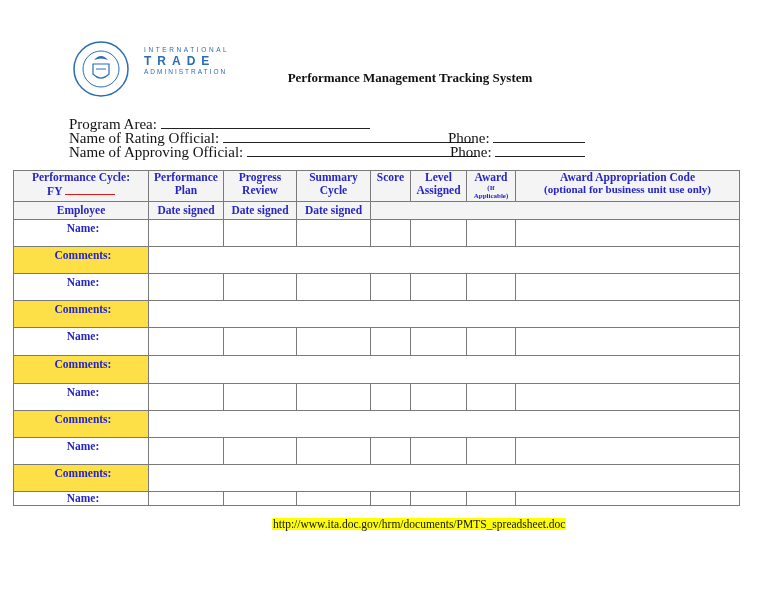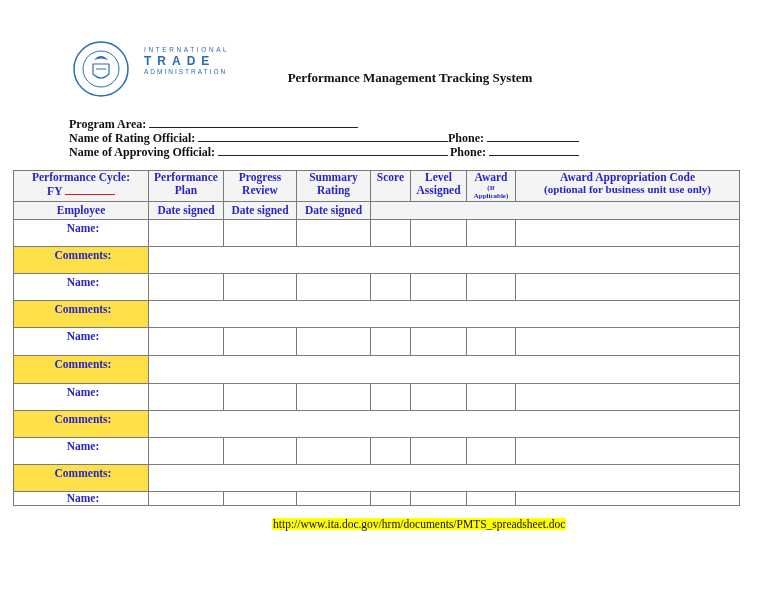--- a/index.html
+++ b/index.html
@@ -4,21 +4,21 @@
 <style>
   html,body{margin:0;padding:0;background:#fff;}
   body{width:768px;height:593px;position:relative;overflow:hidden;font-family:"Liberation Serif","DejaVu Serif",serif;color:#111;}
   .logo{position:absolute;left:72px;top:40px;width:160px;height:56px;}
   .seal{position:absolute;left:0;top:0;width:58px;height:58px;}
   .ita{position:absolute;left:72px;top:6px;font-family:"Liberation Sans",sans-serif;color:#2a6db5;}
   .ita .l1{font-size:6.5px;letter-spacing:2.6px;}
   .ita .l2{font-size:12px;font-weight:bold;letter-spacing:6px;margin-top:1px;}
   .ita .l3{font-size:6.5px;letter-spacing:2px;}
   .title{position:absolute;left:0;width:820px;top:70px;text-align:center;font-size:13px;font-weight:bold;}
-  .fields{position:absolute;left:69px;top:117px;font-size:12px;line-height:14px;font-weight:bold;}
+  .fields{position:absolute;left:69px;top:117px;font-size:15px;line-height:14px;}
   .fields .row{white-space:nowrap;position:relative;height:14px;}
   .u{display:inline-block;border-bottom:1px solid #222;height:10px;vertical-align:baseline;}
   .phone{position:absolute;top:0;}
   table.grid{position:absolute;left:13px;top:170px;border-collapse:collapse;table-layout:fixed;width:726px;}
   table.grid td{border:1px solid #7a7a7a;padding:0;vertical-align:top;font-weight:bold;color:#2525c8;font-size:11.5px;}
   .hd td{background:#f4f4f4;text-align:center;vertical-align:top;line-height:13px;padding-top:2px;}
   .hd2 td{background:#f4f4f4;text-align:center;line-height:16px;}
   .red{color:#e01818;}
   .tiny{font-size:7px;line-height:8px;display:block;font-family:Liberation Serif, serif;}
   .sub{font-size:11px;display:block;line-height:11px;}
@@ -81,21 +81,21 @@
       <col style="width:224px">
   </colgroup>
   <tbody>
       <tr class="hd" style="height:31px;">
     <td class="red">
       <span>Performance Cycle:</span><br>
       <span>FY</span> <span class="u" style="width:50px;border-color:#e01818;"></span>
     </td>
     <td><span>Performance</span><br><span>Plan</span></td>
     <td><span>Progress</span><br><span>Review</span></td>
-    <td><span>Summary</span><br><span>Rating</span></td>
+    <td><span>Summary</span><br><span>Cycle</span></td>
     <td>Score</td>
     <td><span>Level</span><br><span>Assigned</span></td>
     <td><span>Award</span><span class="tiny">(If</span><span class="tiny">Applicable)</span></td>
     <td><span>Award  Appropriation Code</span><span class="sub">(optional for business unit use only)</span></td>
   </tr>
   <tr class="hd2" style="height:18px;">
     <td>Employee</td>
     <td>Date signed</td>
     <td>Date signed</td>
     <td>Date signed</td>

